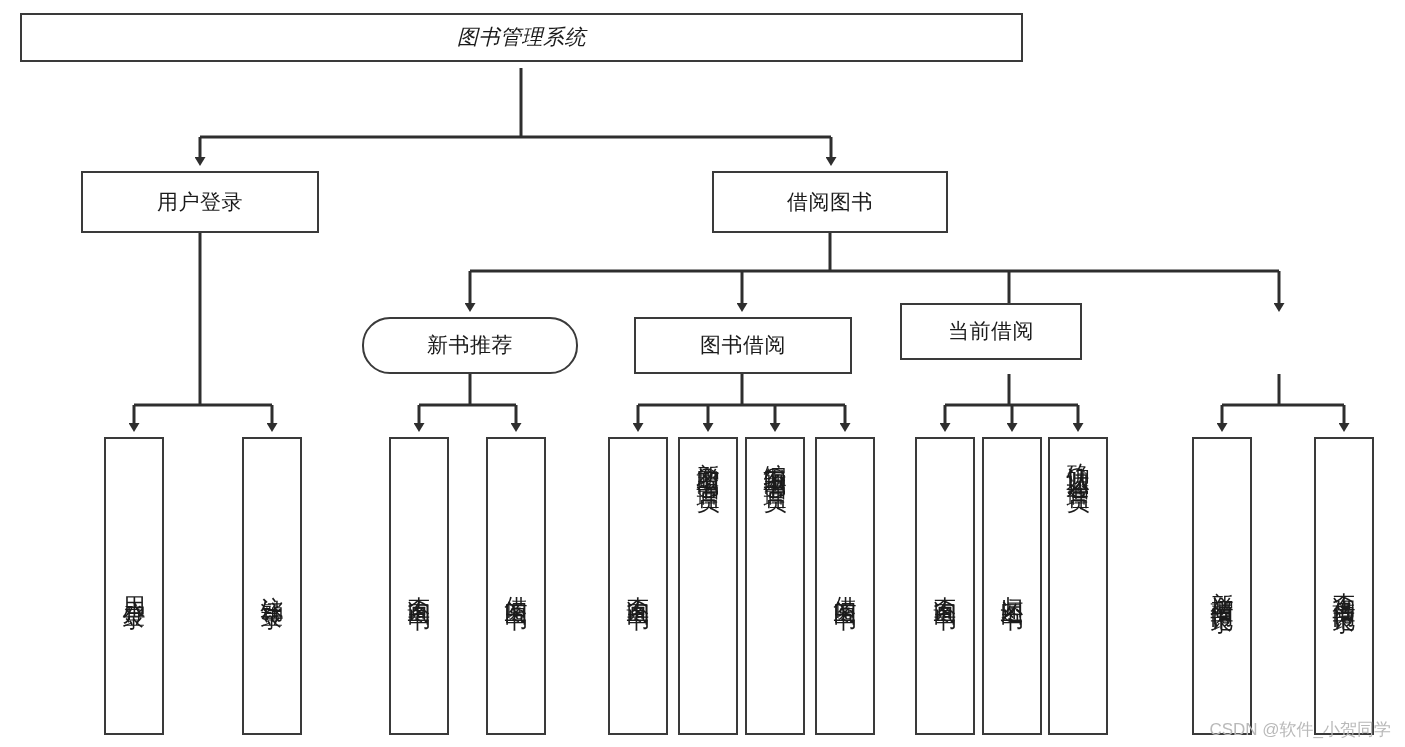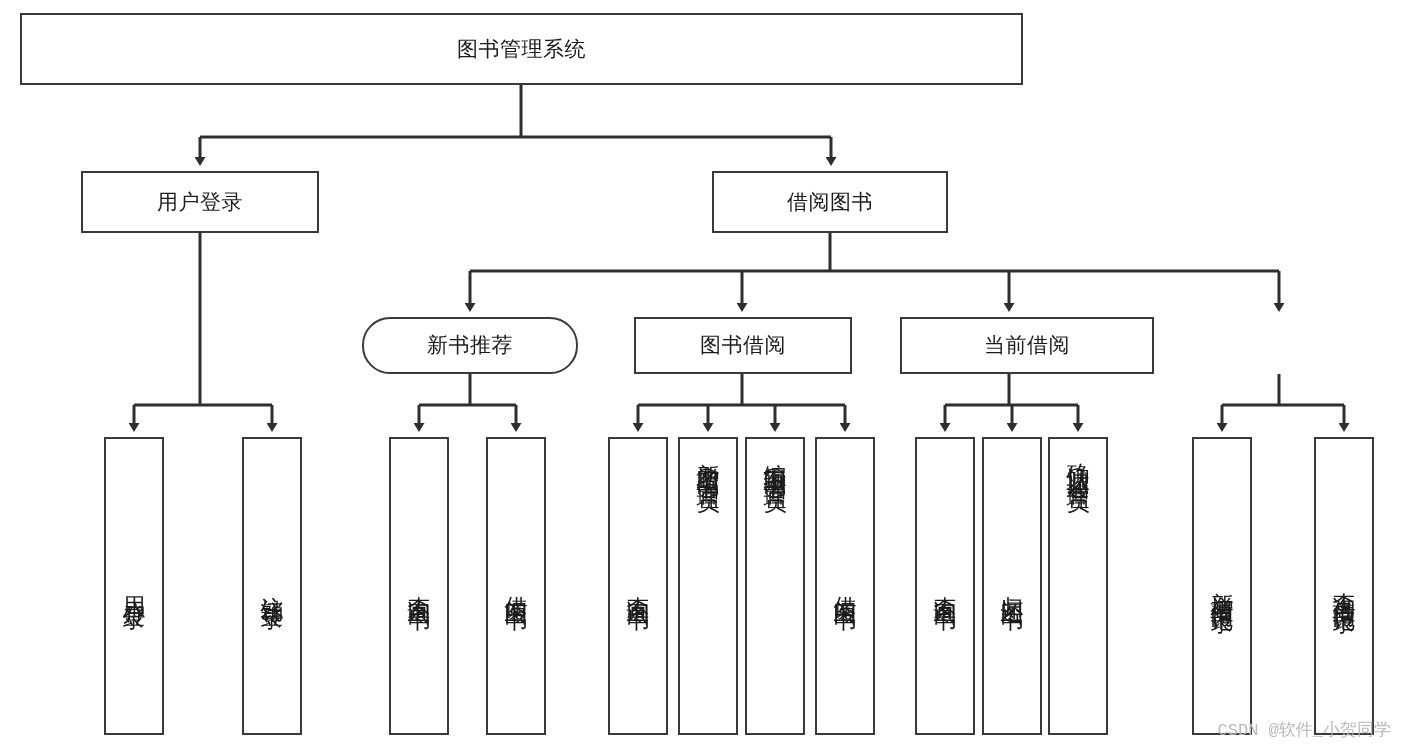--- a/index.html
+++ b/index.html
@@ -65,21 +65,21 @@
     padding-top: 0;
   }
   #watermark {
     position: absolute;
     right: 14px;
     bottom: 6px;
     font-size: 17px;
     color: #b9b9b9;
     white-space: nowrap;
     z-index: 5;
-    font-family: Liberation Mono, monospace;
+    font-family: Liberation Sans, sans-serif;
   }
 </style>
 </head>
 <body>
 
 <div id="canvas">
 
   <svg id="wires" viewBox="0 0 1405 747" width="1405" height="747" xmlns="http://www.w3.org/2000/svg">
     <defs>
       <marker id="arrow" markerWidth="9" markerHeight="11" refX="1" refY="5.5" orient="auto" markerUnits="userSpaceOnUse">
@@ -123,38 +123,38 @@
       <path d="M1012,405 L1012,424" marker-end="url(#arrow)"></path>
       <path d="M1078,405 L1078,424" marker-end="url(#arrow)"></path>
 
       <path d="M1279,374 L1279,405"></path>
       <path d="M1222,405 L1344,405"></path>
       <path d="M1222,405 L1222,424" marker-end="url(#arrow)"></path>
       <path d="M1344,405 L1344,424" marker-end="url(#arrow)"></path>
     </g>
   </svg>
 
-  <div class="node horiz" id="n-root" style="left: 20px; top: 13px; width: 1003px; height: 72px;">
+  <div class="node horiz" id="n-root" style="left: 20px; top: 13px; width: 1003px; height: 49px; font-style: italic;">
     <span class="lbl">图书管理系统</span>
   </div>
 
   <div class="node horiz" id="n-l1-0" style="left: 81px; top: 171px; width: 238px; height: 62px;">
     <span class="lbl">用户登录</span>
   </div>
   <div class="node horiz" id="n-l1-1" style="left: 712px; top: 171px; width: 236px; height: 62px;">
     <span class="lbl">借阅图书</span>
   </div>
 
   <div class="node horiz" id="n-l2-0" style="left: 362px; top: 317px; width: 216px; height: 57px; border-radius: 28px;">
     <span class="lbl">新书推荐</span>
   </div>
   <div class="node horiz" id="n-l2-1" style="left: 634px; top: 317px; width: 218px; height: 57px; font-family: Liberation Serif, serif;">
     <span class="lbl">图书借阅</span>
   </div>
-  <div class="node horiz" id="n-l2-2" style="left: 900px; top: 317px; width: 254px; height: 57px;">
+  <div class="node horiz" id="n-l2-2" style="left: 900px; top: 303px; width: 182px; height: 57px;">
     <span class="lbl">当前借阅</span>
   </div>
 
   <div class="node vert center" id="n-lf-0" style="left: 104px; top: 437px; width: 60px; height: 298px;">
     <span class="lbl">用户登录</span>
   </div>
   <div class="node vert center" id="n-lf-1" style="left: 242px; top: 437px; width: 60px; height: 298px;">
     <span class="lbl">注销登录</span>
   </div>
   <div class="node vert center" id="n-lf-2" style="left: 389px; top: 437px; width: 60px; height: 298px;">

